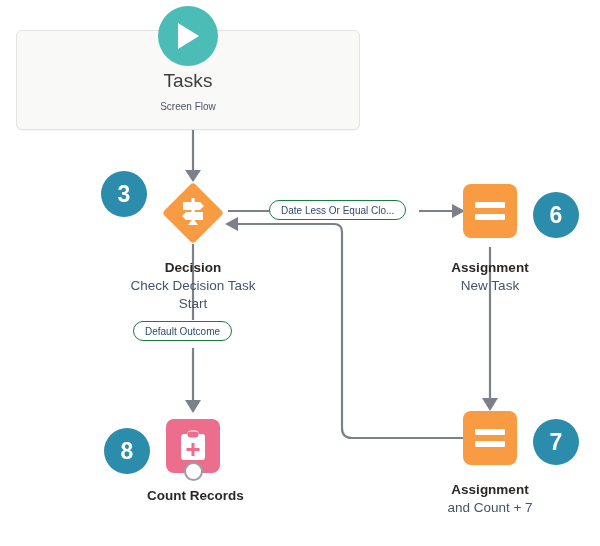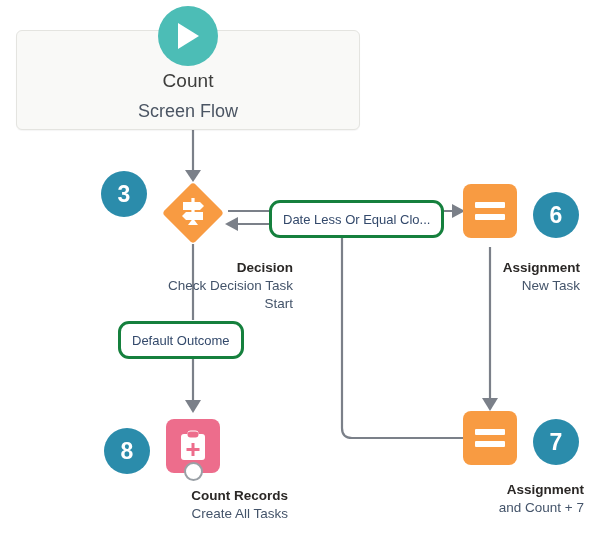--- a/index.html
+++ b/index.html
@@ -65,28 +65,28 @@
     font-size: 19px;
     color: #3e3e3c;
     letter-spacing: 0.1px;
   }
   .start-sub {
     position: absolute;
     left: 16px;
     top: 101px;
     width: 344px;
     text-align: center;
-    font-size: 18px;
+    font-size: 10px;
     color: #4b5563;
   }
 
   
   .node-label {
     position: absolute;
-    text-align: right;
+    text-align: center;
     line-height: 18px;
   }
   .node-label .nl-title {
     display: block;
     font-size: 13.5px;
     font-weight: bold;
     color: #2b2826;
     white-space: nowrap;
   }
   .node-label .nl-sub {
@@ -176,26 +176,26 @@
     height: 19px;
     border-radius: 50%;
     background: #ffffff;
     border: 2px solid #9aa0a6;
     box-sizing: border-box;
   }
 
   
   .pill {
     position: absolute;
-    height: 38px;
-    border: 3px solid #15803d;
+    height: 20px;
+    border: 1px solid #15803d;
     border-radius: 11px;
     background: #ffffff;
     color: #33496b;
-    font-size: 13px;
+    font-size: 10px;
     display: flex;
     align-items: center;
     justify-content: center;
     padding: 0 11px;
     box-sizing: border-box;
     white-space: nowrap;
   }
 </style>
 </head>
 <body>
@@ -238,21 +238,21 @@
   </svg>
 
   <div class="start-box"></div>
 
   <div class="start-play">
     <svg width="26" height="28" viewBox="0 0 26 28" xmlns="http://www.w3.org/2000/svg">
       <path d="M3,1 L24,14 L3,27 Z" fill="#ffffff"></path>
     </svg>
   </div>
 
-  <div class="start-title">Count</div>
+  <div class="start-title">Tasks</div>
   <div class="start-sub">Screen Flow</div>
 
   <div class="badge" style="left:101px; top:171px;">3</div>
 
   <div class="decision">
     <div class="dia"></div>
     <div class="dec-icon">
       <svg width="34" height="32" viewBox="0 0 34 32" xmlns="http://www.w3.org/2000/svg">
         <rect x="15.4" y="1" width="3.2" height="27" fill="#ffffff"></rect>
         <path d="M7,5 L24,5 L28,9 L24,13 L7,13 Z" fill="#ffffff"></path>
@@ -261,21 +261,21 @@
       </svg>
     </div>
   </div>
 
   <div class="node-label" style="left:93px; top:259px; width:200px;">
     <span class="nl-title">Decision</span>
     <span class="nl-sub">Check Decision Task</span>
     <span class="nl-sub">Start</span>
   </div>
 
-  <div class="pill" style="left:118px; top:321px;">Default Outcome</div>
+  <div class="pill" style="left:133px; top:321px;">Default Outcome</div>
 
   <div class="pill" style="left:269px; top:200px;">Date Less Or Equal Clo...</div>
 
   <div class="assign" style="left:463px; top:184px;">
     <span class="bar"></span>
     <span class="bar"></span>
   </div>
 
   <div class="badge" style="left:533px; top:192px;">6</div>
 
@@ -305,16 +305,15 @@
       <rect x="9.5" y="1.5" width="11" height="6" rx="3" fill="#ed6d8c"></rect>
       <rect x="13.5" y="13" width="3" height="13" fill="#ed6d8c"></rect>
       <rect x="8.5" y="18" width="13" height="3" fill="#ed6d8c"></rect>
     </svg>
   </div>
 
   <div class="end-circle" style="left:184px; top:462px;"></div>
 
   <div class="node-label" style="left:103px; top:487px; width:185px;">
     <span class="nl-title">Count Records</span>
-    <span class="nl-sub">Create All Tasks</span>
   </div>
 
 </div>
 
 </body></html>

